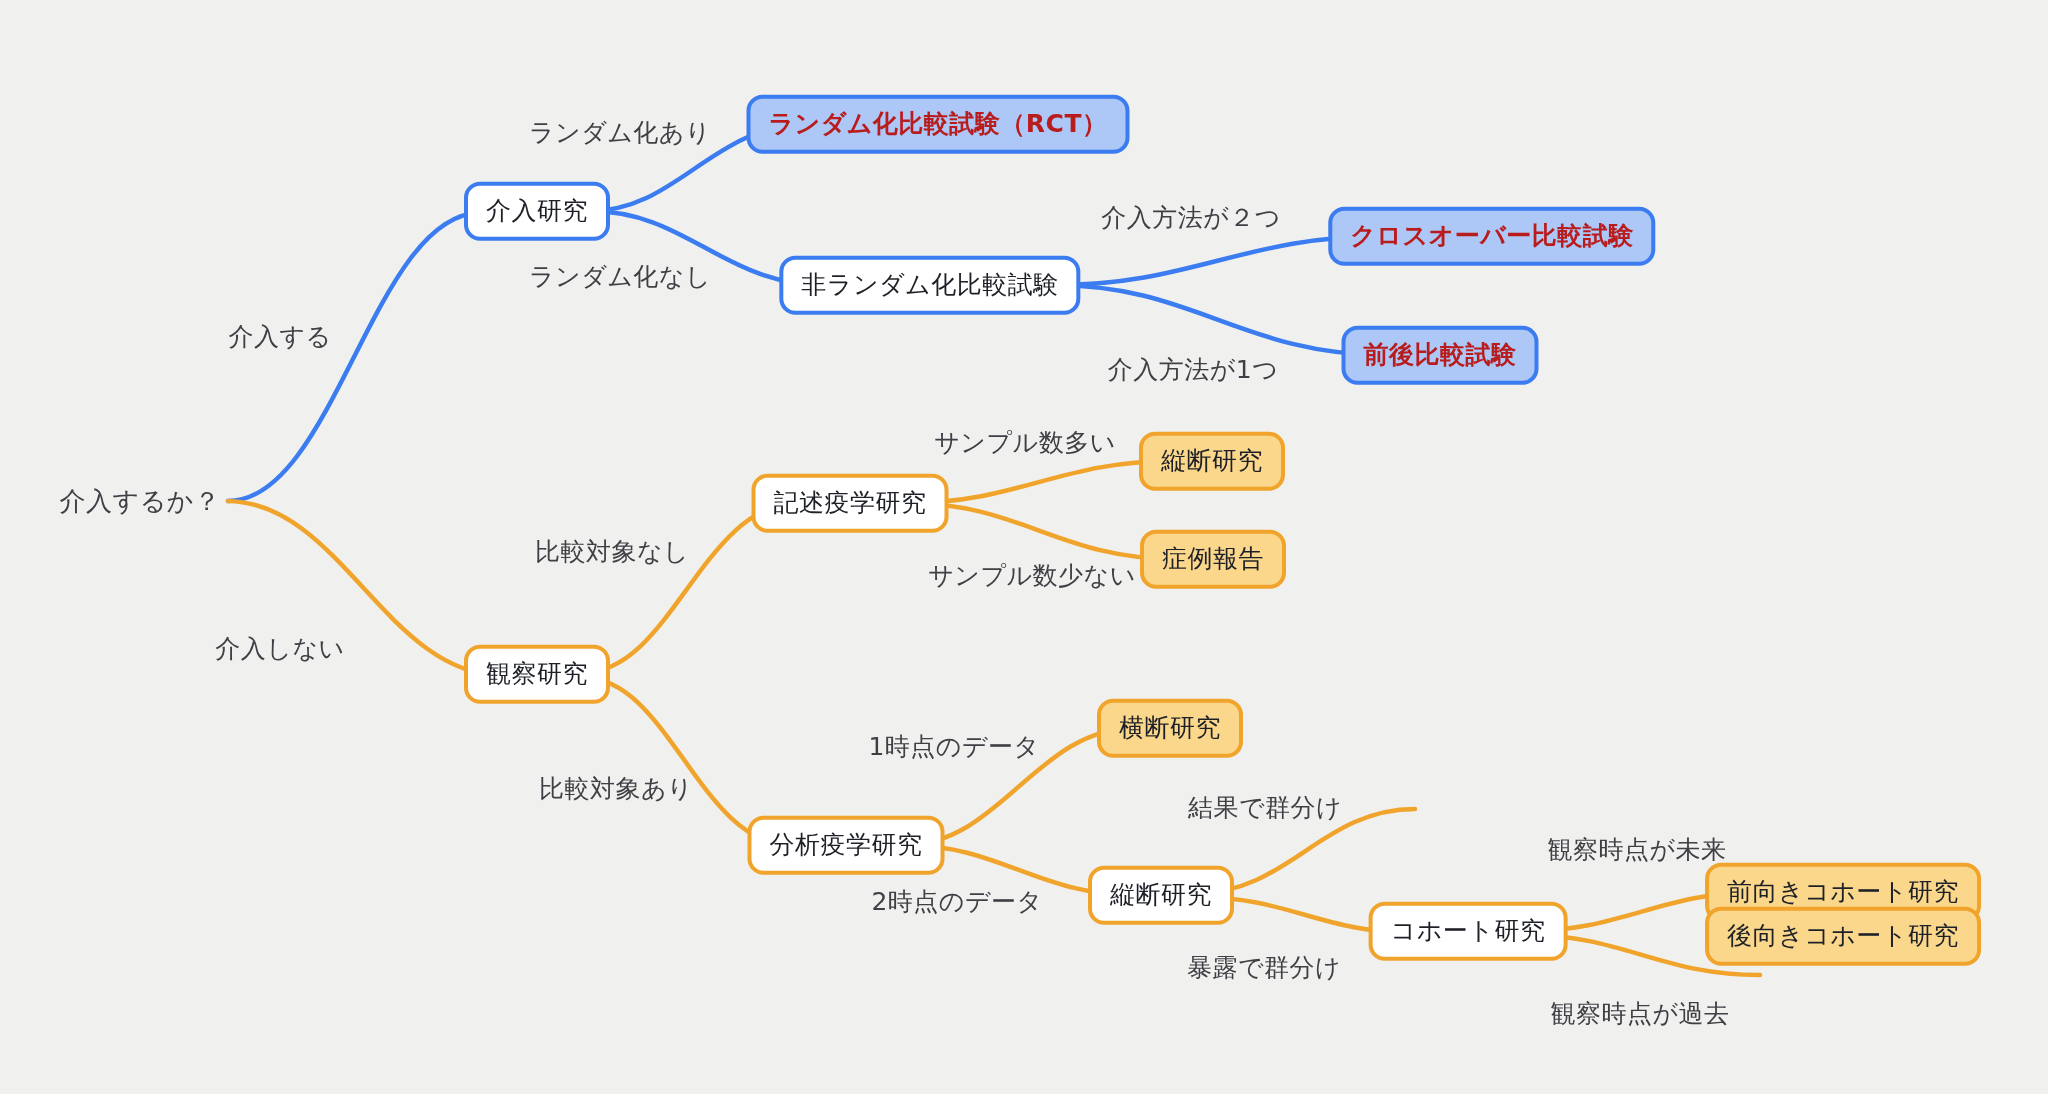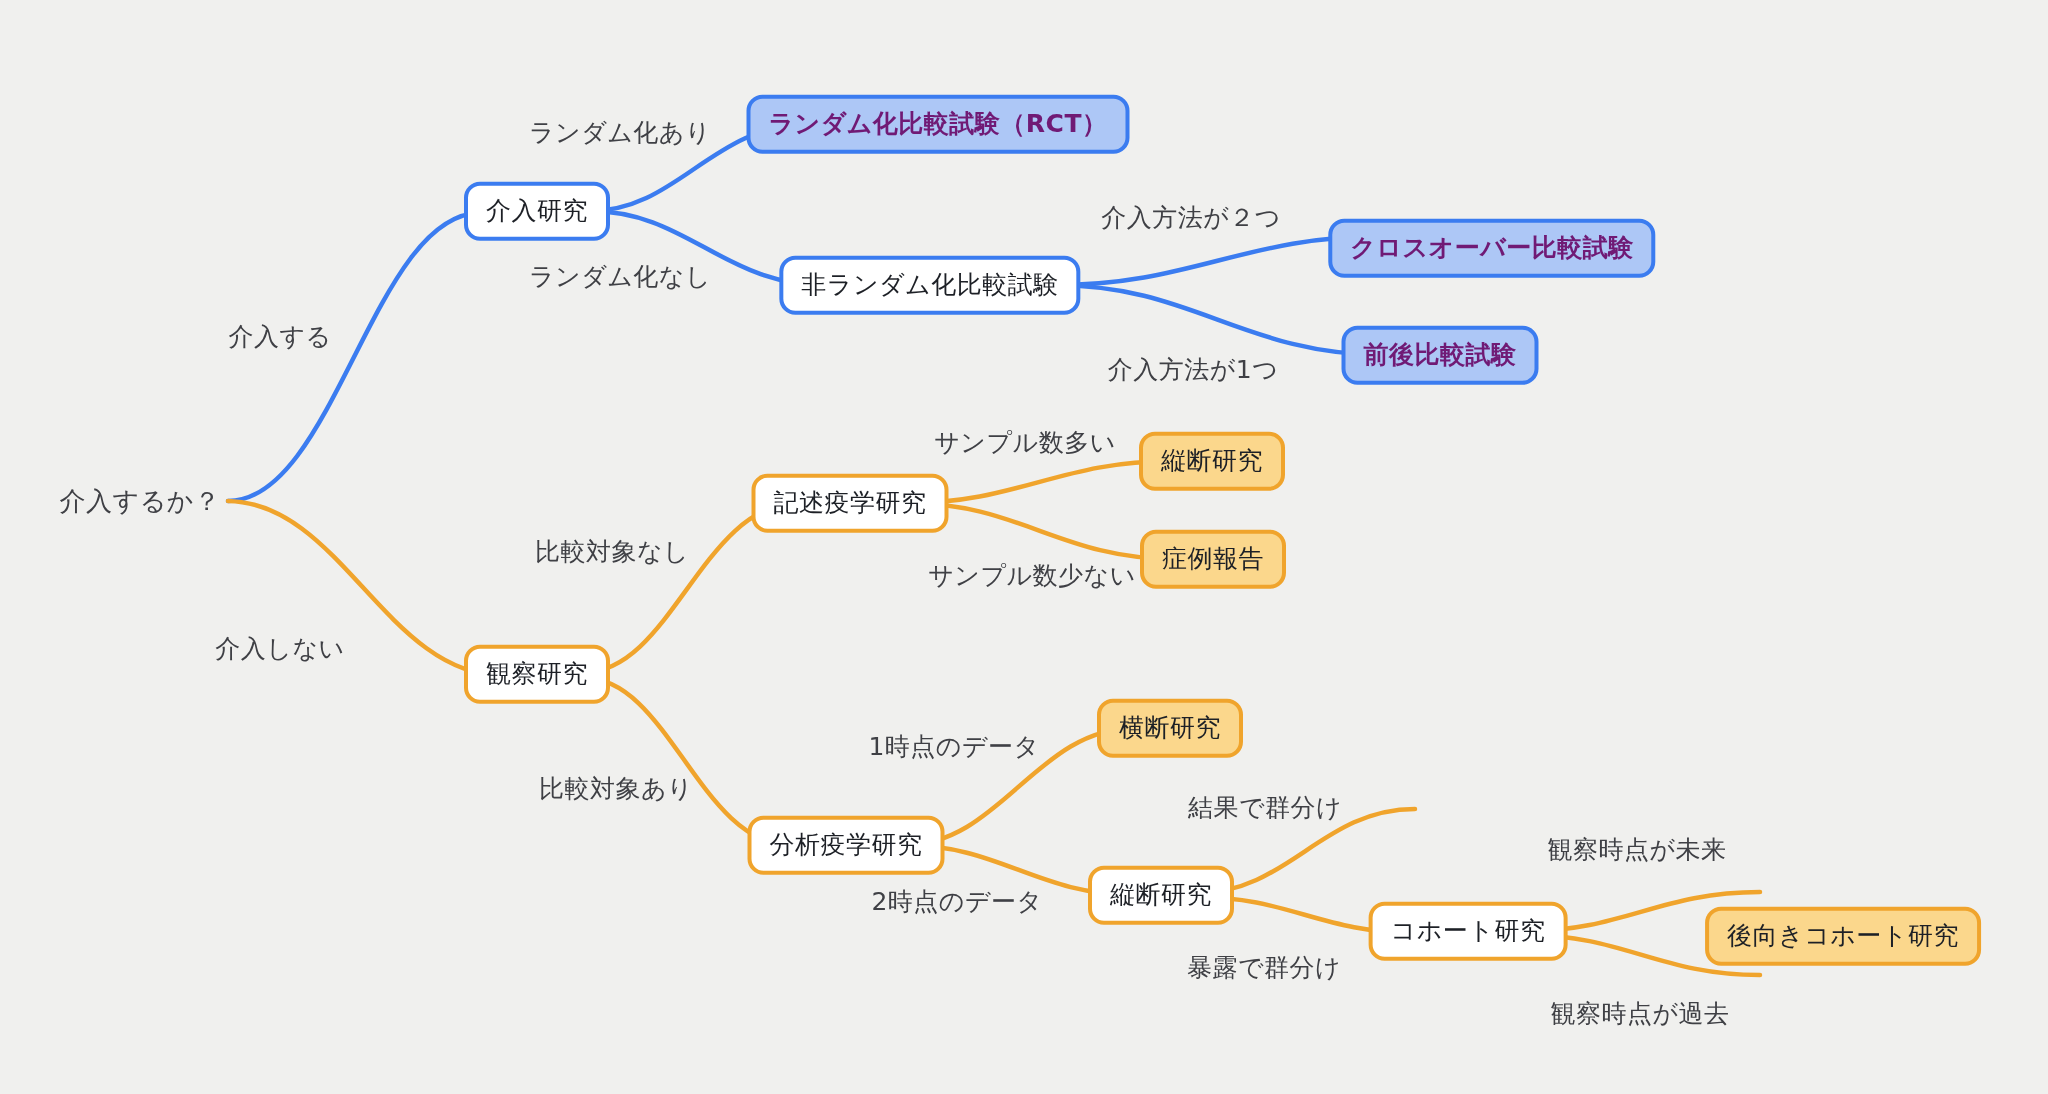--- a/index.html
+++ b/index.html
@@ -38,21 +38,21 @@
     letter-spacing:0.5px;
   }
   .node.blue-outline{
     background:#ffffff;
     border:4px solid #3b7cf0;
   }
   .node.blue-fill{
     background:#adc7f6;
     border:4px solid #3b7cf0;
     font-weight:bold;
-    color:#701a75;
+    color:#b91c1c;
   }
   .node.orange-outline{
     background:#ffffff;
     border:4px solid #f0a42c;
   }
   .node.orange-fill{
     background:#fbd78c;
     border:4px solid #f0a42c;
   }
   .elabel{
@@ -113,25 +113,26 @@
   <div class="elabel" style="left:954px;top:746px;">1時点のデータ</div>
   <div class="elabel" style="left:957px;top:901px;">2時点のデータ</div>
   <div class="elabel" style="left:1265px;top:807px;">結果で群分け</div>
   <div class="elabel" style="left:1264px;top:967px;">暴露で群分け</div>
   <div class="elabel" style="left:1637px;top:849px;">観察時点が未来</div>
   <div class="elabel" style="left:1640px;top:1013px;">観察時点が過去</div>
 
   <div class="node blue-outline" style="left:537px;top:211px;">介入研究</div>
   <div class="node blue-fill" style="left:938px;top:124px;">ランダム化比較試験（RCT）</div>
   <div class="node blue-outline" style="left:930px;top:285px;">非ランダム化比較試験</div>
-  <div class="node blue-fill" style="left:1492px;top:248px;">クロスオーバー比較試験</div>
+  <div class="node blue-fill" style="left:1492px;top:236px;">クロスオーバー比較試験</div>
   <div class="node blue-fill" style="left:1440px;top:355px;">前後比較試験</div>
   <div class="node orange-outline" style="left:537px;top:674px;">観察研究</div>
   <div class="node orange-outline" style="left:850px;top:503px;">記述疫学研究</div>
   <div class="node orange-fill" style="left:1212px;top:461px;">縦断研究</div>
   <div class="node orange-fill" style="left:1213px;top:559px;">症例報告</div>
   <div class="node orange-outline" style="left:846px;top:845px;">分析疫学研究</div>
   <div class="node orange-fill" style="left:1170px;top:728px;">横断研究</div>
   <div class="node orange-outline" style="left:1161px;top:895px;">縦断研究</div>
   <div class="node orange-outline" style="left:1468px;top:931px;">コホート研究</div>
+  <div class="node orange-fill" style="left:1843px;top:892px;">前向きコホート研究</div>
   <div class="node orange-fill" style="left:1843px;top:936px;">後向きコホート研究</div>
 
 </div>
 
 </body></html>

